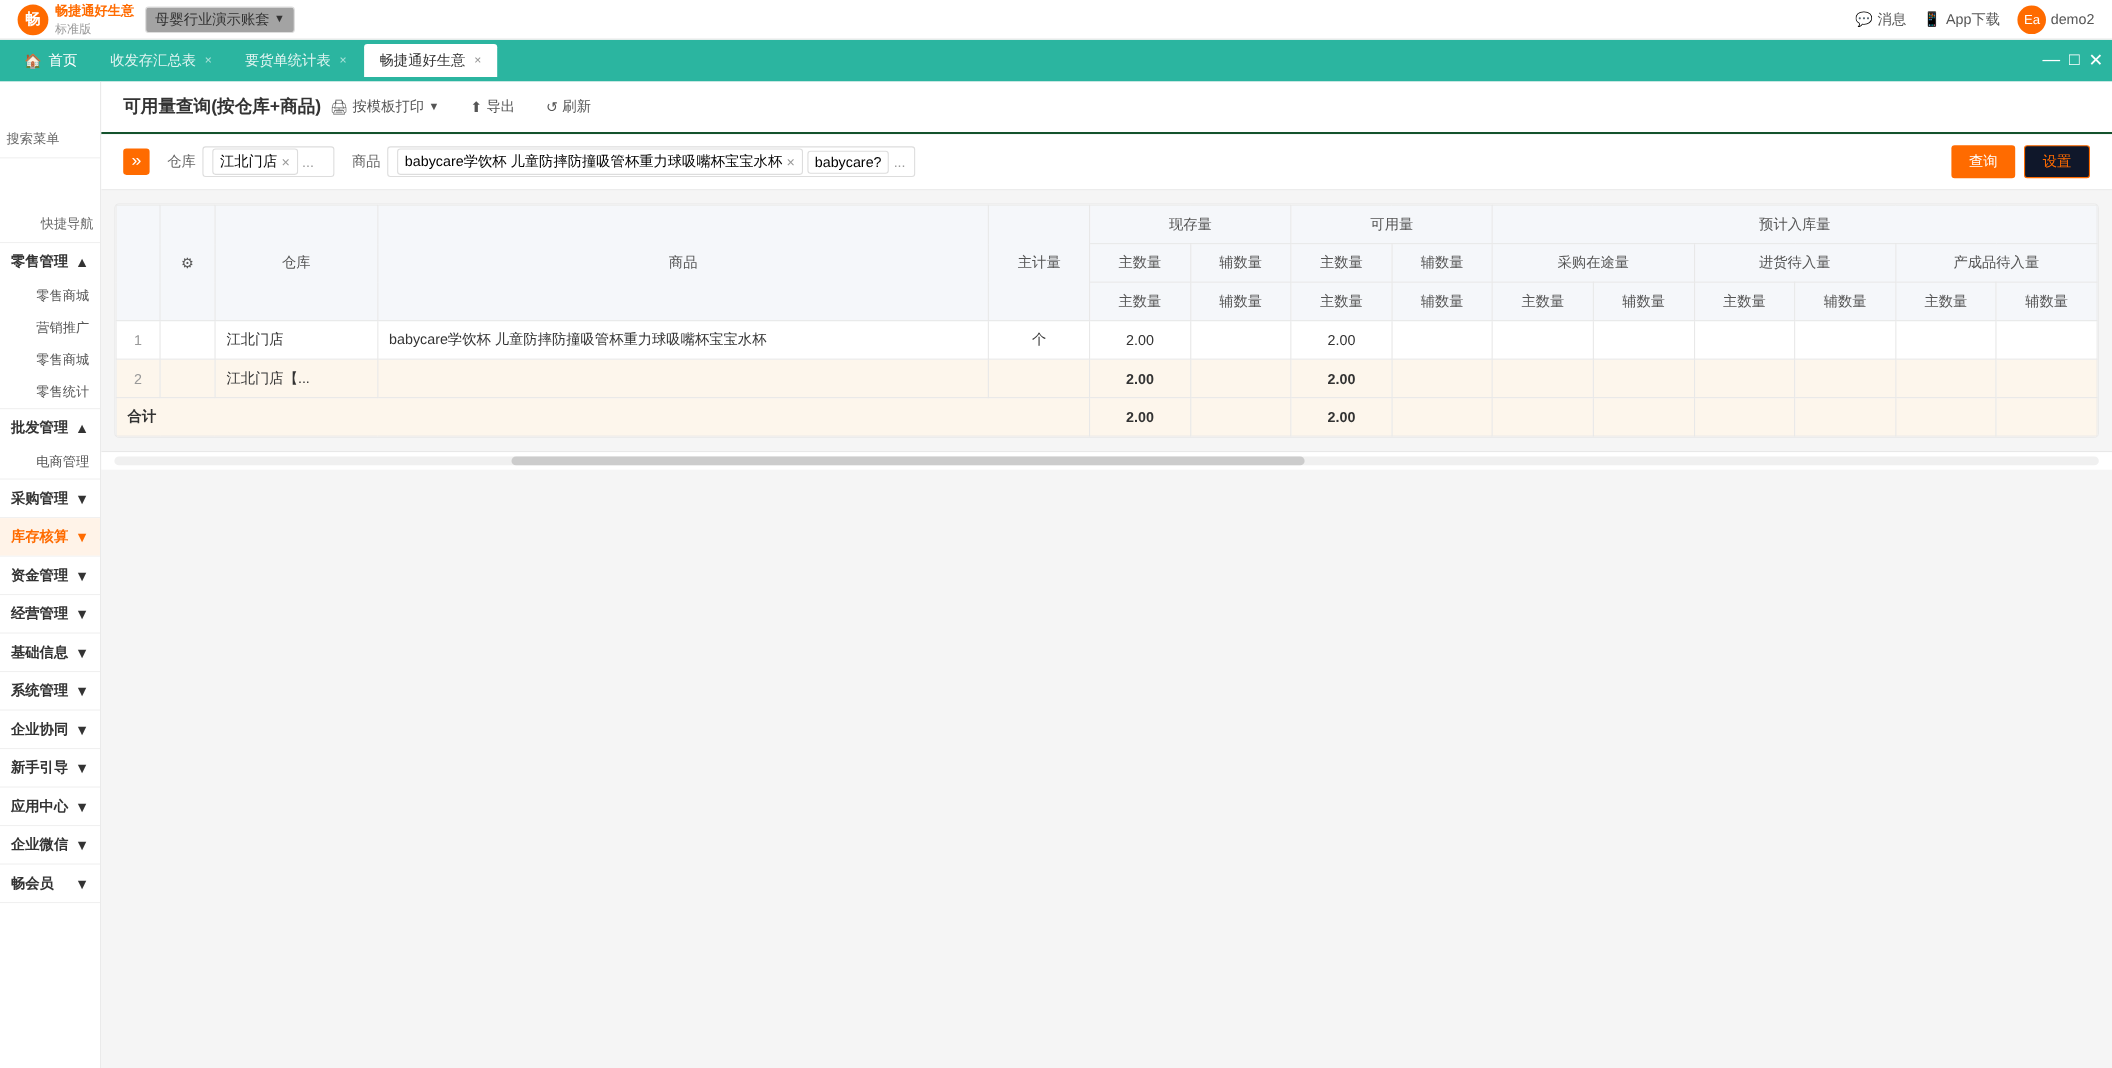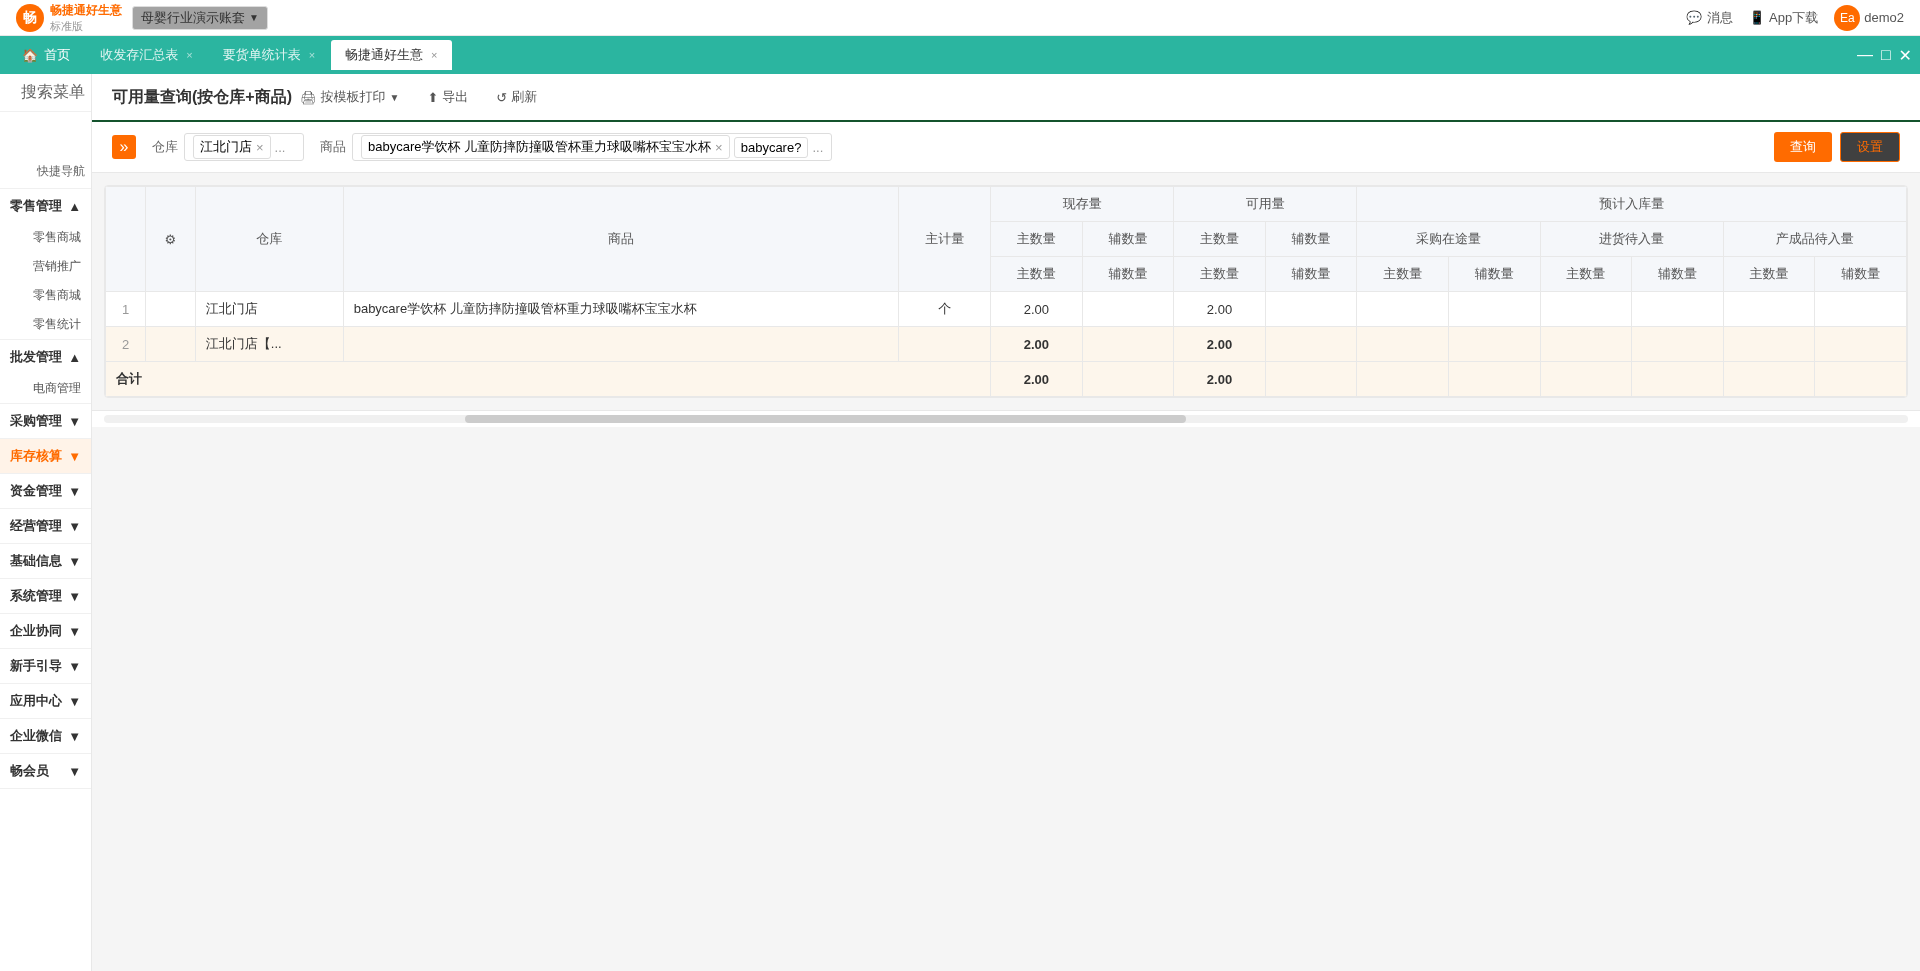--- a/index.html
+++ b/index.html
@@ -57,21 +57,21 @@
     
     .sidebar {
       width: 92px;
       background: #fff;
       border-right: 1px solid #e8e8e8;
       display: flex;
       flex-direction: column;
       overflow-y: auto;
     }
     .sidebar-search { padding: 8px 6px; border-bottom: 1px solid #f0f0f0; }
-    .sidebar-search span { display: block; text-align: right; color: #666; font-size: 16px; cursor: pointer; }
+    .sidebar-search span { display: block; text-align: left; color: #666; font-size: 12px; cursor: pointer; margin-top: 36px; }
     .sidebar-nav-item { padding: 2px 6px; border-bottom: 1px solid #f0f0f0; }
     .sidebar-nav-item span { display: block; text-align: right; color: #666; font-size: 12px; cursor: pointer; padding: 6px 0; margin-top: 43px; }
     .sidebar-section {
       border-bottom: 1px solid #f0f0f0;
     }
     .sidebar-section-header {
       display: flex;
       align-items: center;
       justify-content: space-between;
       padding: 8px 10px;
@@ -166,21 +166,21 @@
     .btn-query {
       background: #ff6b00;
       color: #fff;
       border: none;
       padding: 5px 16px;
       border-radius: 3px;
       cursor: pointer;
       font-size: 13px;
     }
     .btn-settings {
-      background: #404040;
+      background: #0f172a;
       color: #ff6b00;
       border: 1px solid #ff6b00;
       padding: 5px 16px;
       border-radius: 3px;
       cursor: pointer;
       font-size: 13px;
     }
 
     
     .table-container {

